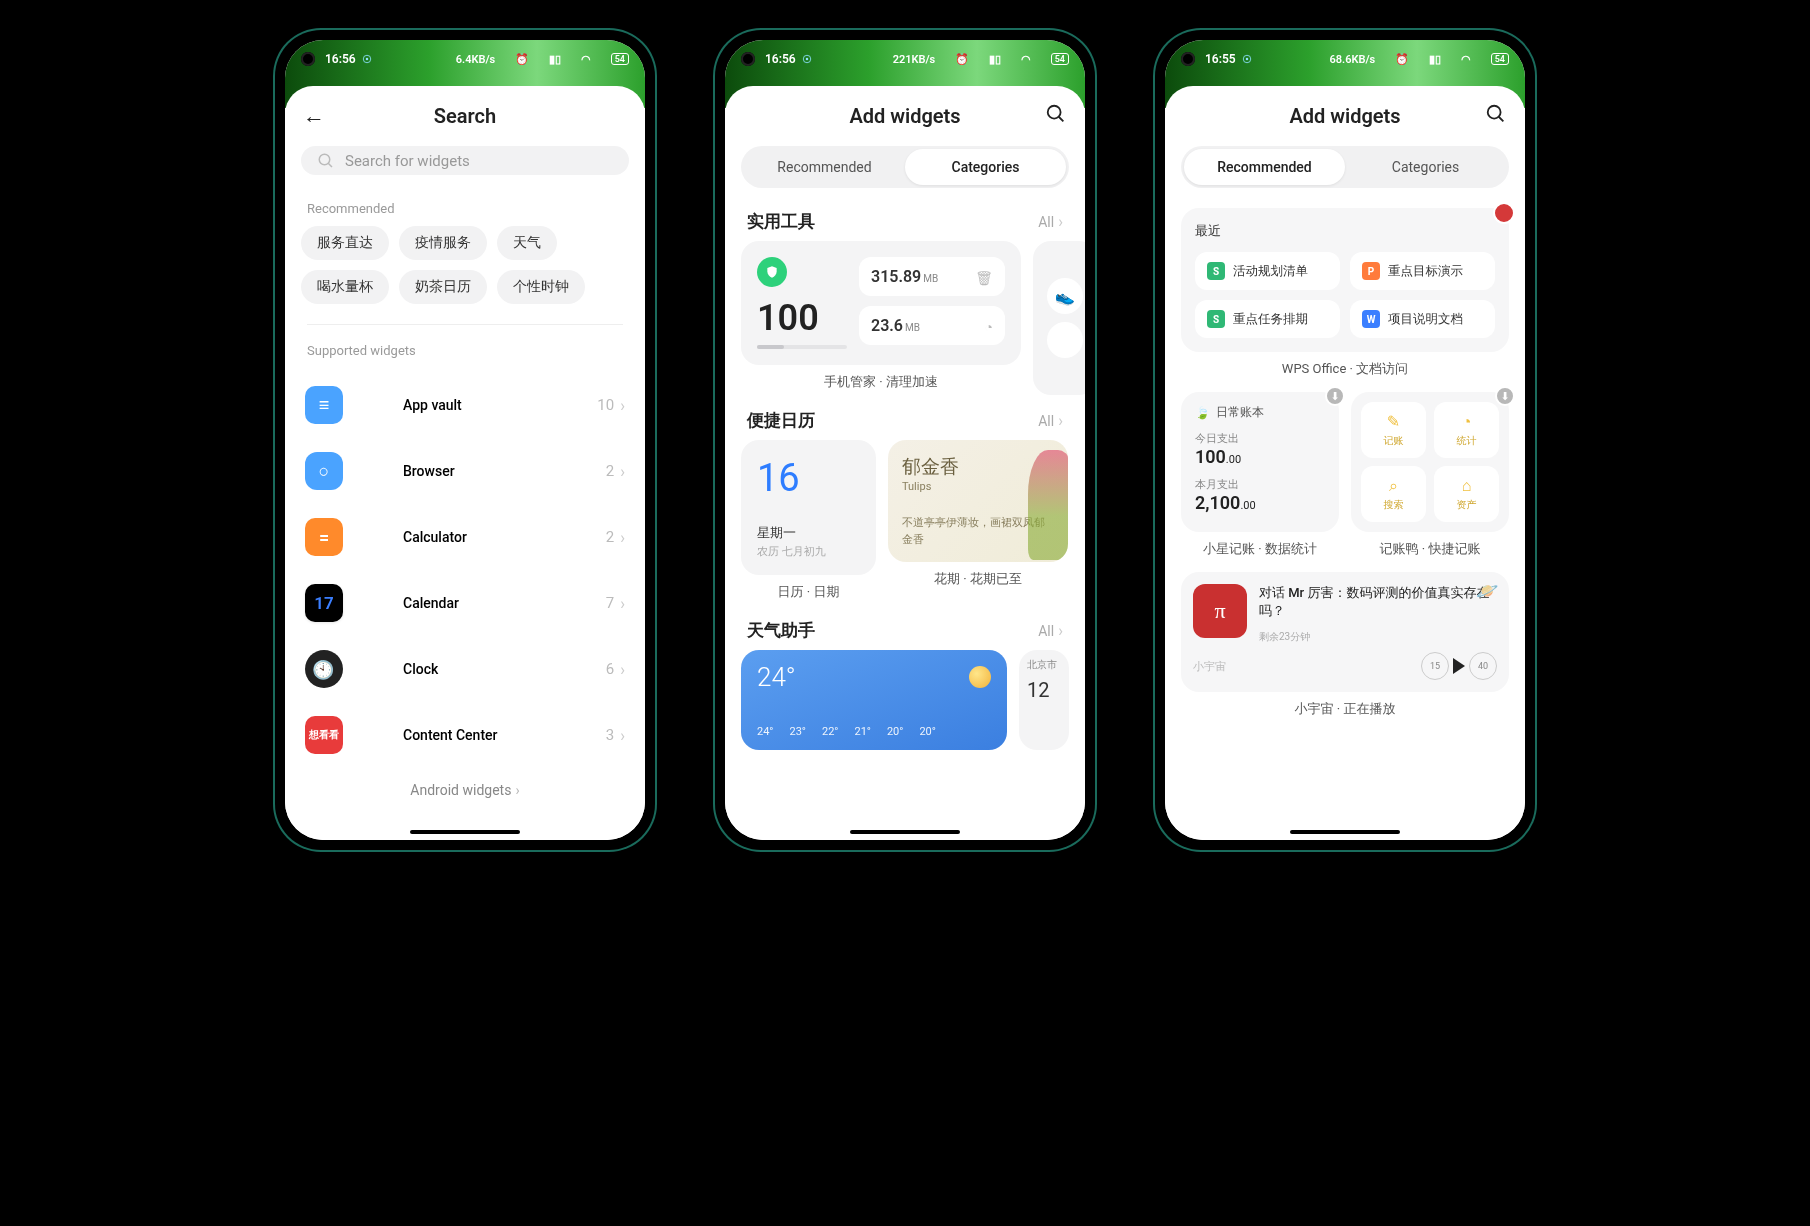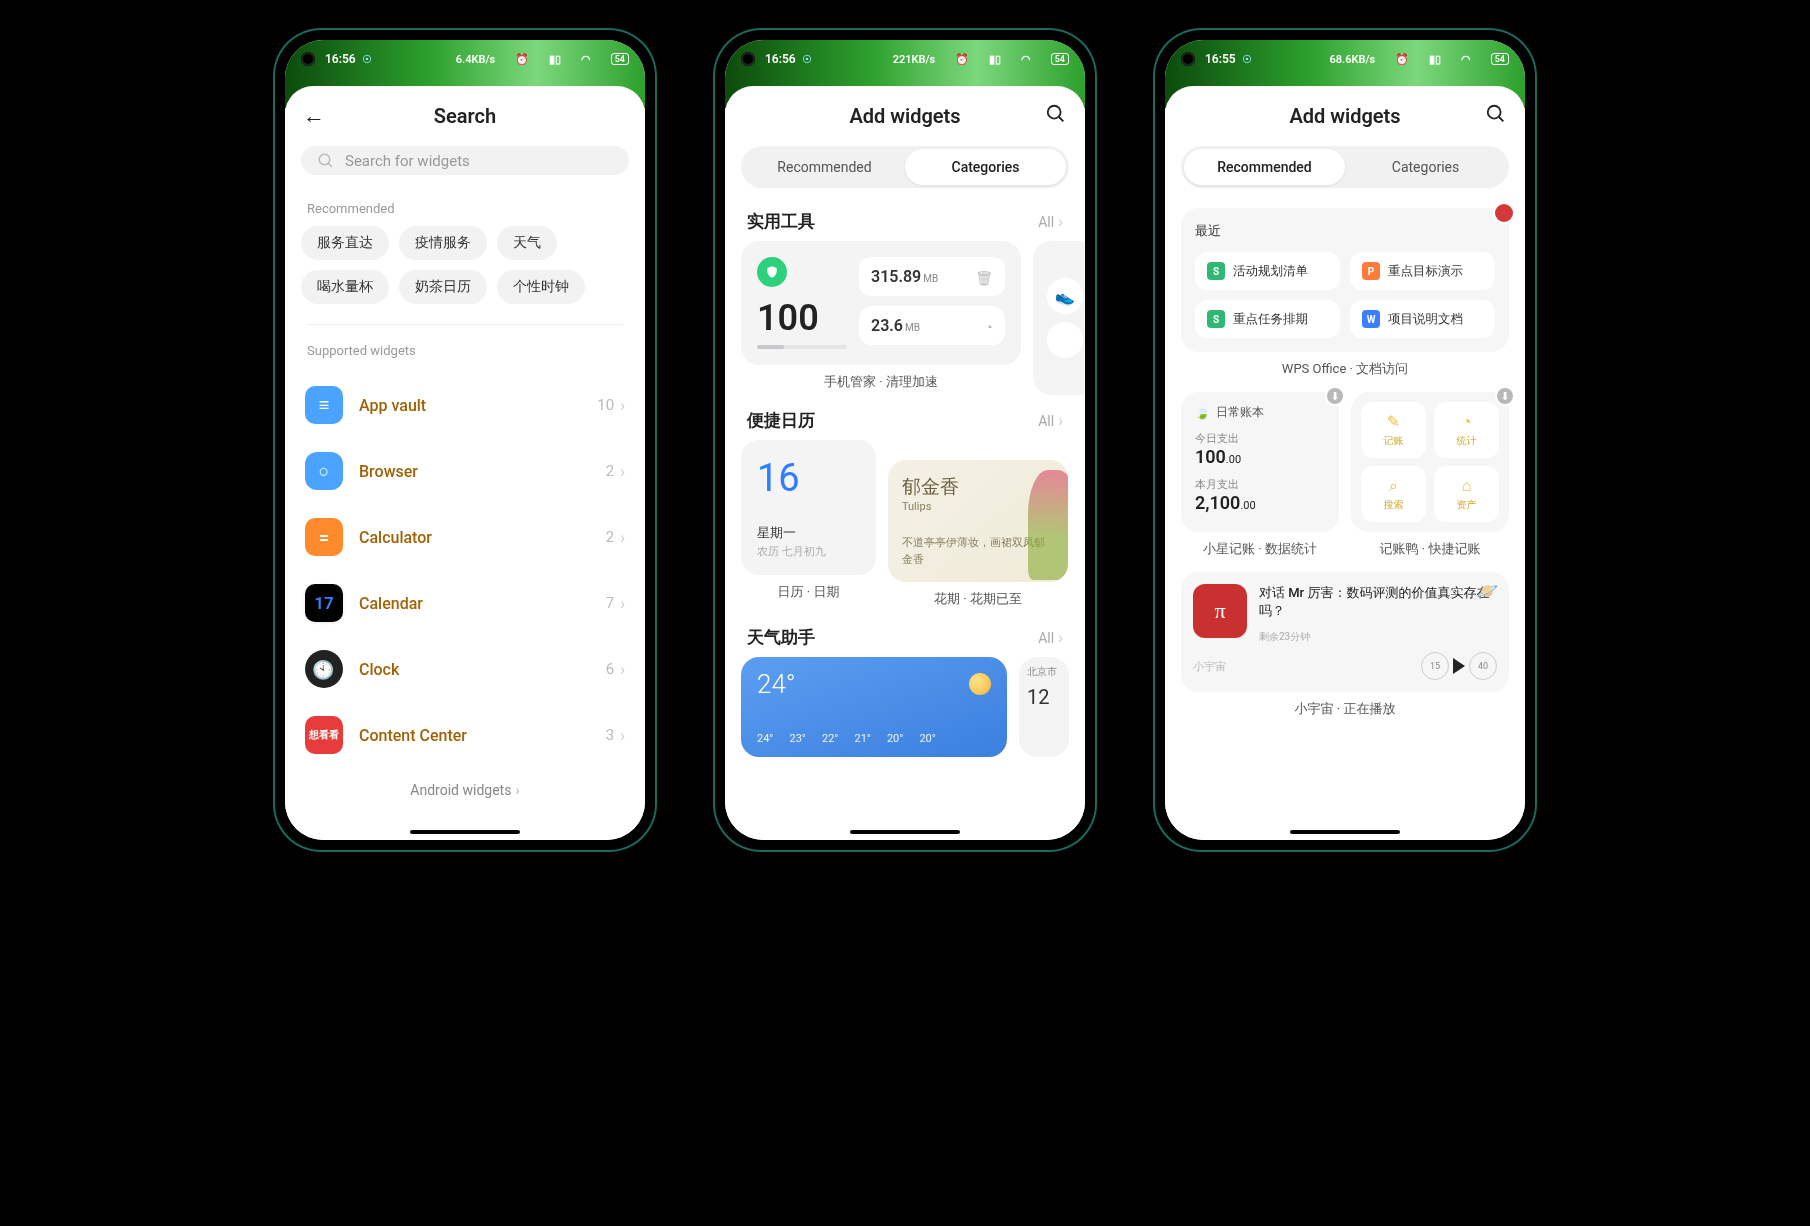--- a/index.html
+++ b/index.html
@@ -86,21 +86,21 @@
   }
   .tab { flex:1; display:flex; align-items:center; justify-content:center; font-size:14px; color:#555; border-radius:20px;}
   .tab.active { background:#fff; box-shadow: 0 1px 3px rgba(0,0,0,0.08); font-weight:500; color:#222;}
   .section-label { color:#9a9a9a; font-size:13px; padding: 18px 22px 10px;}
   .chips { padding: 0 16px; display:flex; flex-wrap:wrap; gap:10px;}
   .chip { background:#f2f2f3; border-radius:18px; padding: 8px 16px; font-size:14px; color:#333;}
   .divider { height:1px; background:#eee; margin: 20px 22px 0;}
   .list { padding: 4px 16px; }
   .row { display:flex; align-items:center; padding: 14px 4px; }
   .row .icon { width:38px; height:38px; border-radius:10px; margin-right:16px; display:flex; align-items:center; justify-content:center; font-size:18px; color:#fff; font-weight:600;}
-  .row .name { font-size:16px; color:#a16207; font-weight:500;}
+  .row .name { font-size:14px; color:#000000; font-weight:500;margin-left:44px;}
   .row .count { margin-left:auto; color:#bbb; font-size:15px; margin-right:6px;}
   .row .chev { color:#ccc; }
   .footer-link { text-align:center; color:#888; font-size:14px; padding: 10px 0 18px;}
   .footer-link .chev { color:#bbb; margin-left:4px;}
   .home-indicator { position:absolute; bottom:6px; left:50%; transform:translateX(-50%); width:110px; height:4px; background:#000; border-radius:3px;}
 
   
   .sect-head { display:flex; align-items:center; padding: 14px 22px 8px;}
   .sect-head .t { font-size:17px; font-weight:600; color:#222;}
   .sect-head .all { margin-left:auto; color:#aaa; font-size:14px;}
@@ -327,21 +327,21 @@
       </div>
       <div class="card-row">
         <div style="display:flex;flex-direction:column;">
           <div class="card cal-card">
             <div class="cal-day">16</div>
             <div class="cal-week">星期一</div>
             <div class="cal-lunar">农历 七月初九</div>
           </div>
           <div class="caption">日历 · 日期</div>
         </div>
-        <div style="display:flex;flex-direction:column;margin-top:20px;">
+        <div style="display:flex;flex-direction:column;">
           <div class="card tulip">
             <div class="cn">郁金香</div>
             <div class="en">Tulips</div>
             <div class="desc">不道亭亭伊薄妆，画裙双凤郁金香</div>
             <div style="position:absolute;right:-10px;top:10px;width:50px;height:110px;background:linear-gradient(180deg,#d46,#8a3 60%);border-radius:40% 40% 10% 10%;opacity:.6;"></div>
           </div>
           <div class="caption">花期 · 花期已至</div>
         </div>
       </div>
 

